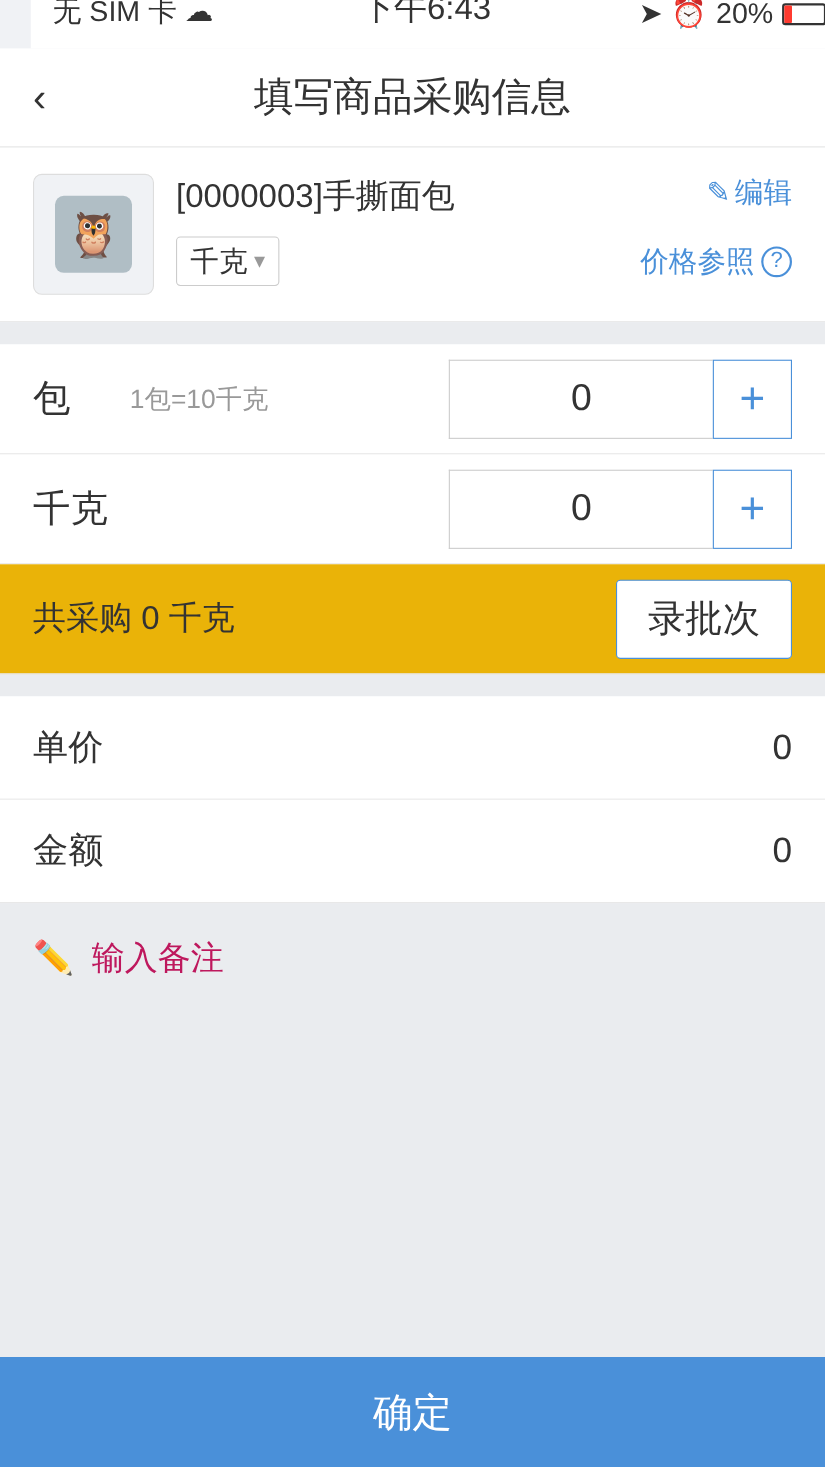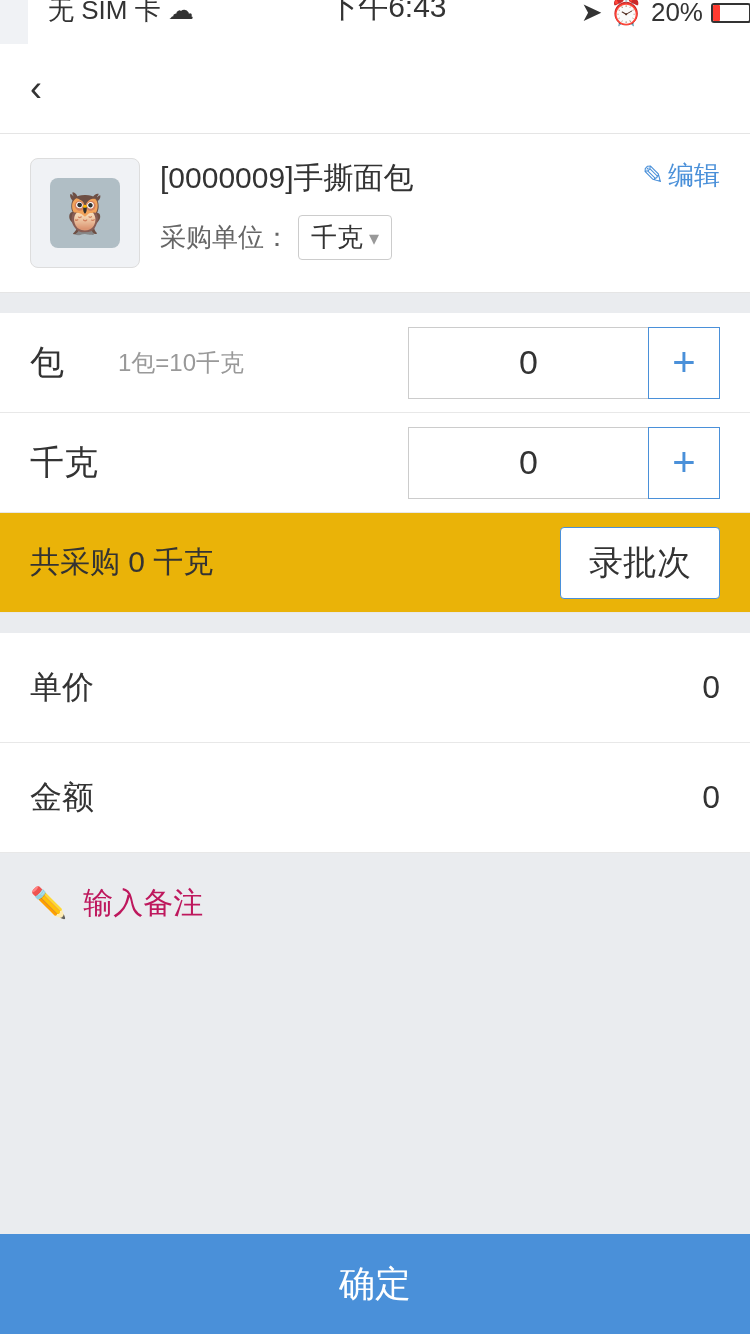--- a/index.html
+++ b/index.html
@@ -274,21 +274,21 @@
 
     
     .price-section {
       background: #fff;
       margin-top: 0;
     }
     .price-row {
       display: flex;
       align-items: center;
       padding: 0 30px;
-      height: 110px;
+      height: 94px;
       border-bottom: 1px solid #e8e8e8;
     }
     .price-label {
       font-size: 32px;
       color: #333;
       flex: 1;
     }
     .price-value {
       font-size: 32px;
       color: #333;
@@ -353,43 +353,47 @@
       <div class="battery-body">
         <div class="battery-fill"></div>
       </div>
       <div class="battery-tip"></div>
     </div>
   </div>
 </div>
 
 <div class="nav-bar">
   <div class="nav-back">‹</div>
+  <div class="nav-title">填写商品采购信息</div>
 </div>
 
 <div class="product-section">
   <div class="product-image">
     <div class="product-image-inner">
       <span class="owl-icon">🦉</span>
     </div>
   </div>
   <div class="product-info">
     <div class="product-header">
-      <div class="product-name">[0000009]手撕面包</div>
+      <div class="product-name">[0000003]手撕面包</div>
       <div class="edit-btn">
         <span>✎</span>
         <span>编辑</span>
       </div>
     </div>
     <div class="product-unit">
       <div style="display:flex;align-items:center;gap:8px;">
-        <span class="unit-label">采购单位：</span>
         <div class="unit-select">
           <span>千克</span>
           <span style="font-size:20px;color:#999;">▾</span>
         </div>
+      </div>
+      <div class="price-ref">
+        <span>价格参照</span>
+        <div class="help-icon">?</div>
       </div>
     </div>
   </div>
 </div>
 
 <div class="section-divider"></div>
 
 <div class="form-section">
 
   <div class="form-row">

